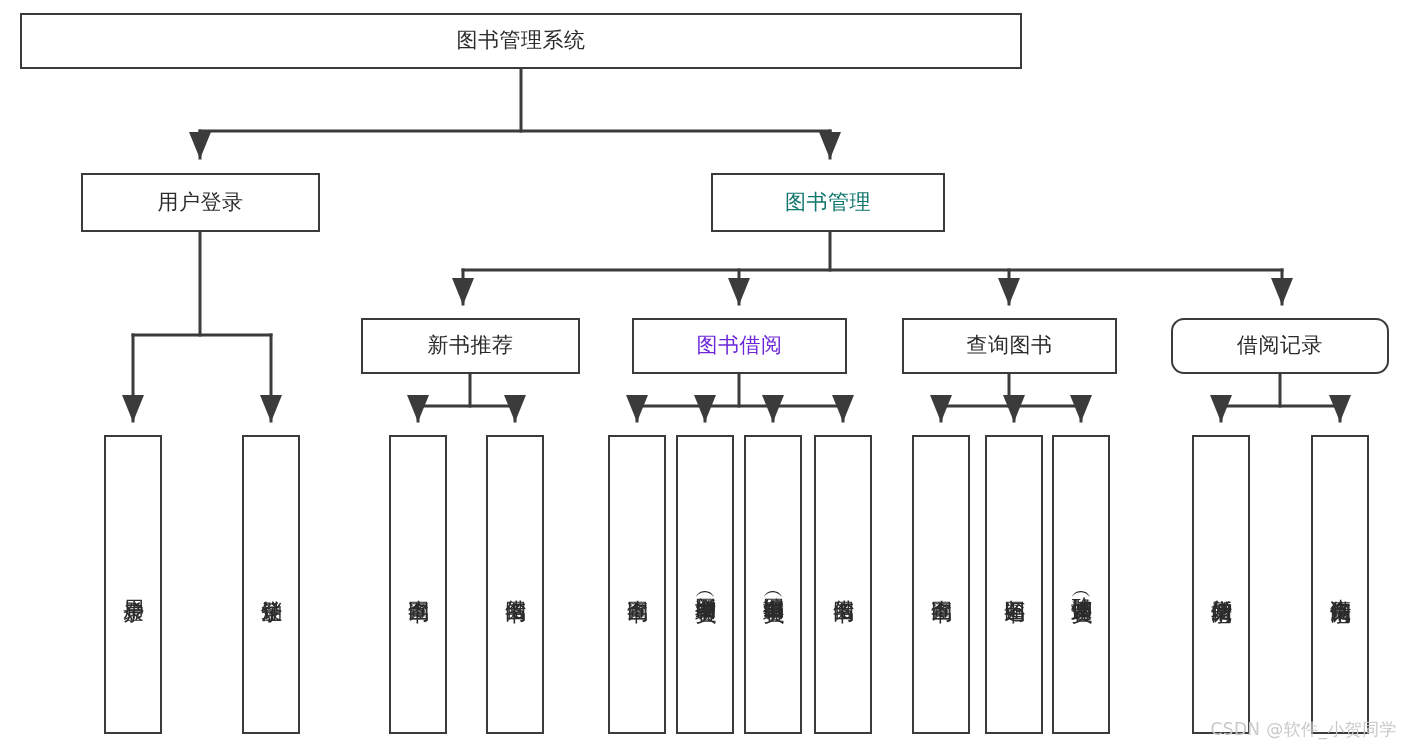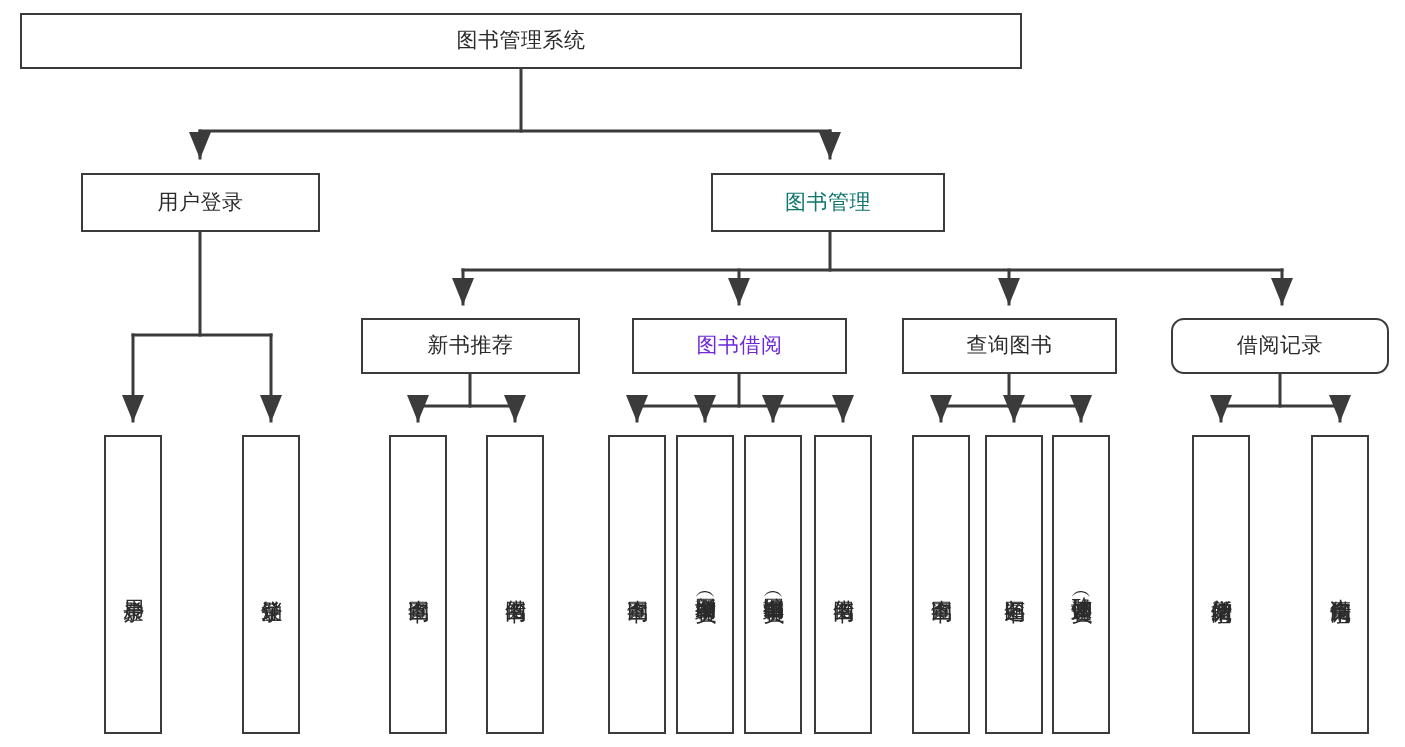--- a/index.html
+++ b/index.html
@@ -189,14 +189,15 @@
   <div class="node-box leaf-box" style="left: 1052px; top: 435px; width: 58px; height: 299px; border-color: rgb(59, 59, 59);">
     <span class="node-label-v" style="color: rgb(43, 43, 43);">确认归还（管理员）</span>
   </div>
   <div class="node-box leaf-box" style="left: 1192px; top: 435px; width: 58px; height: 299px; border-color: rgb(59, 59, 59);">
     <span class="node-label-v" style="color: rgb(43, 43, 43);">新增借阅记录</span>
   </div>
   <div class="node-box leaf-box" style="left: 1311px; top: 435px; width: 58px; height: 299px; border-color: rgb(59, 59, 59);">
     <span class="node-label-v" style="color: rgb(43, 43, 43);">查询借阅记录</span>
   </div>
 
+  <div id="watermark" style="color: rgb(201, 201, 201);">CSDN @软件_小贺同学</div>
 
 </div>
 
 </body></html>

